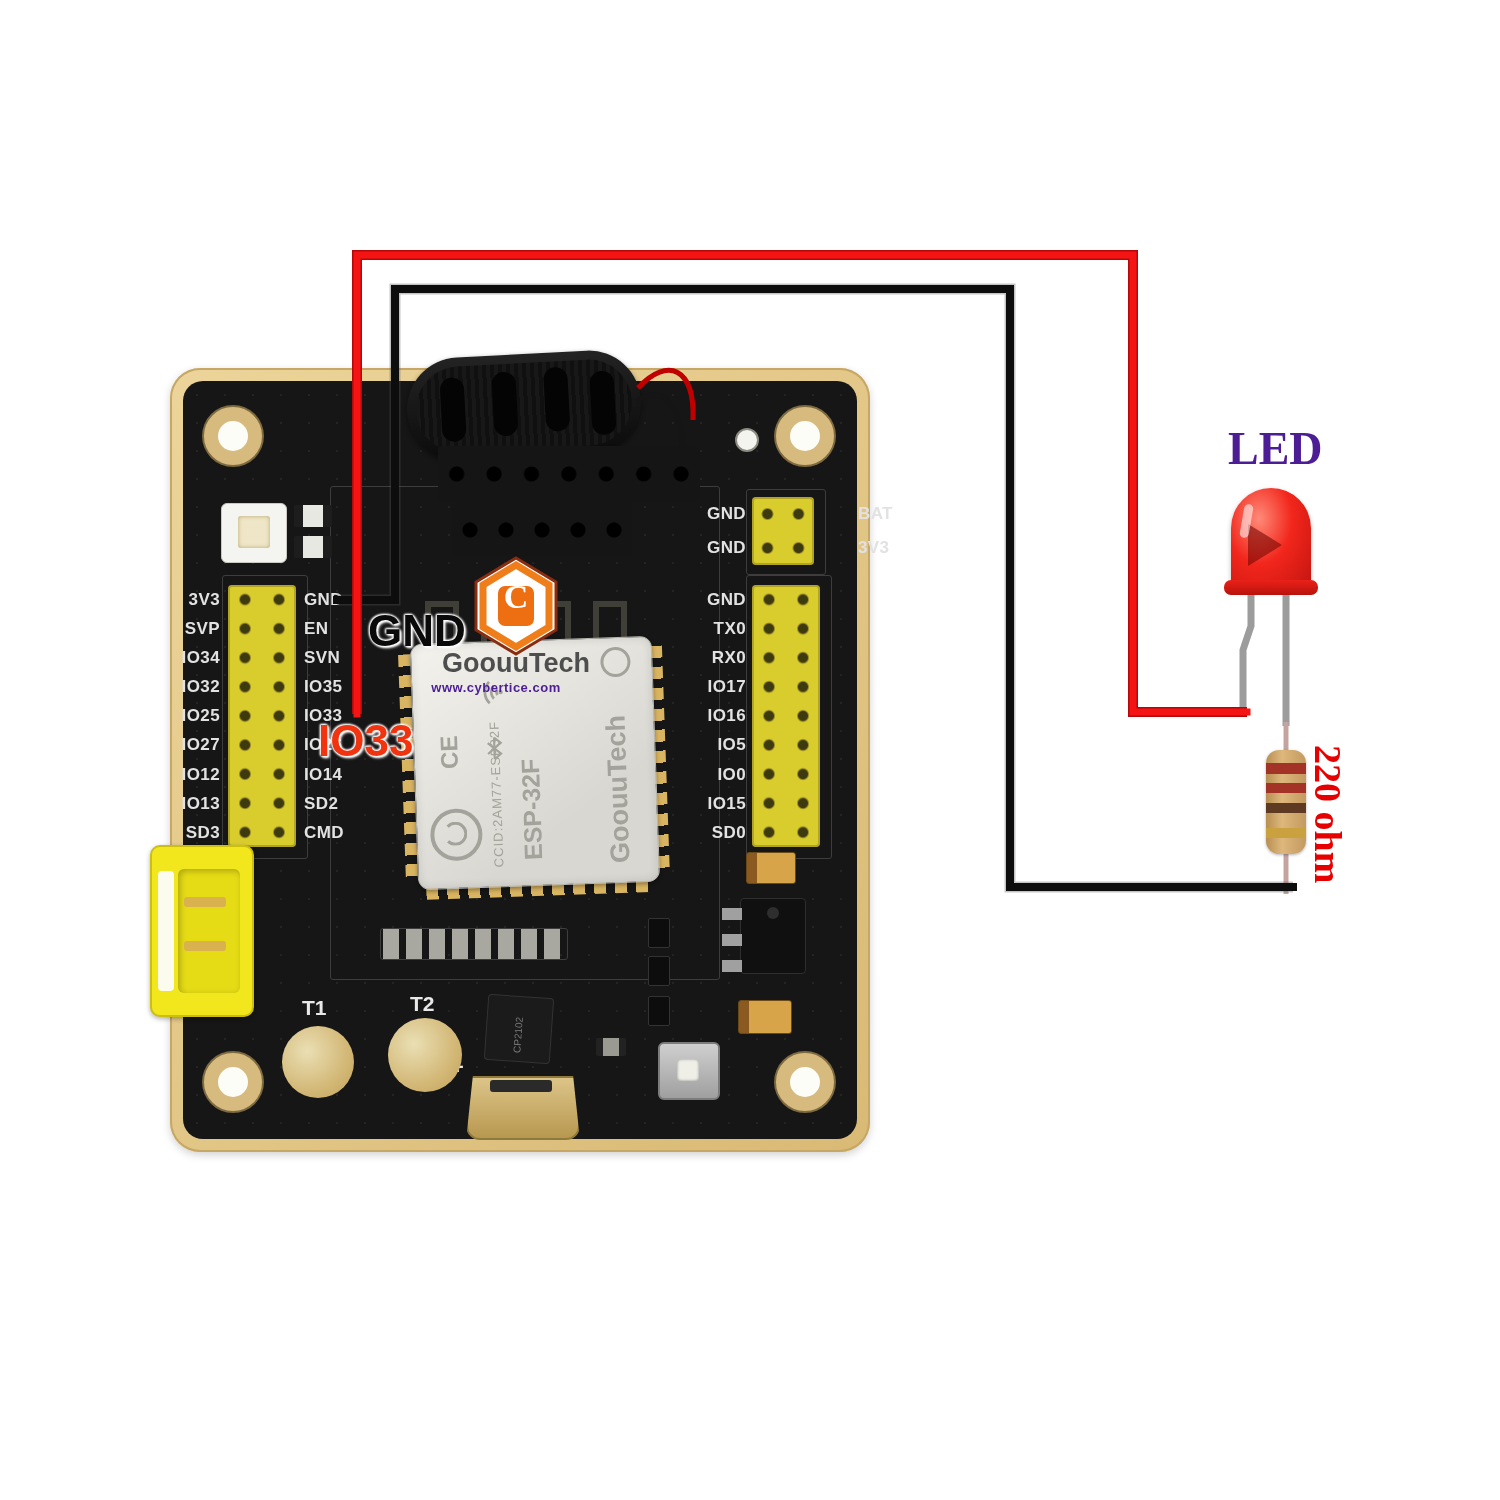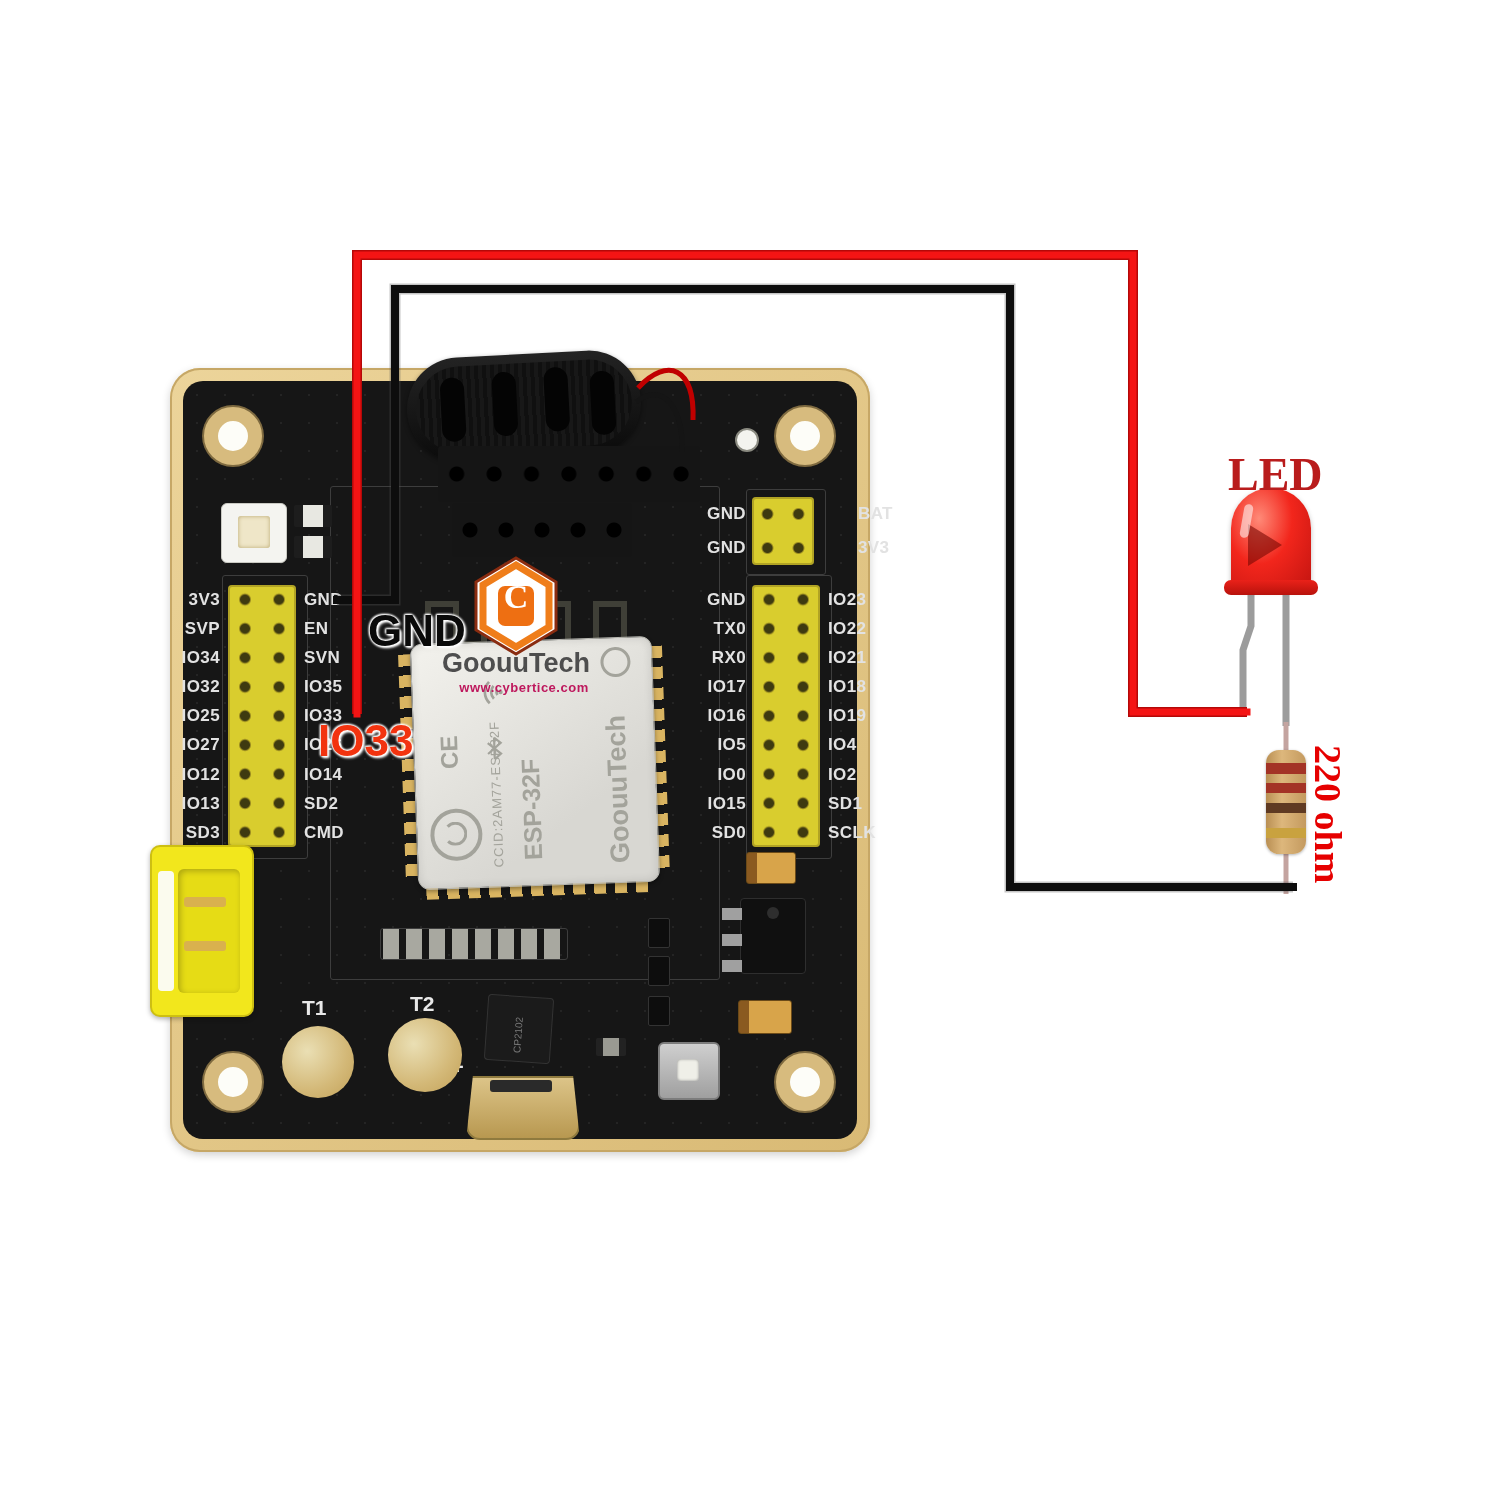--- a/index.html
+++ b/index.html
@@ -105,31 +105,20 @@
     <span>GND</span>
     <span>TX0</span>
     <span>RX0</span>
     <span>IO17</span>
     <span>IO16</span>
     <span>IO5</span>
     <span>IO0</span>
     <span>IO15</span>
     <span>SD0</span>
   </div>
-  <div class="pinlabels lal" style="left:828px;top:585px;width:90px">
-    <span>IO23</span>
-    <span>IO22</span>
-    <span>IO21</span>
-    <span>IO18</span>
-    <span>IO19</span>
-    <span>IO4</span>
-    <span>IO2</span>
-    <span>SD1</span>
-    <span>SCLK</span>
-  </div>
   <div class="pinlabels pw ral" style="left:690px;top:497px;width:56px">
     <span>GND</span>
     <span>GND</span>
   </div>
   <div class="pinlabels pw lal" style="left:858px;top:497px;width:60px">
     <span>BAT</span>
     <span>3V3</span>
   </div>
 
   <svg class="abs" style="left:420px;top:592px" width="236" height="56" viewBox="0 0 236 56">
@@ -169,21 +158,21 @@
 
   <svg class="abs" style="left:470px;top:556px" width="92" height="100" viewBox="0 0 92 100">
     <polygon points="46,2 86,26 86,74 46,98 6,74 6,26" fill="#ffffff" stroke="#8a2c10" stroke-width="3"></polygon>
     <polygon points="46,9 79,29 79,71 46,91 13,71 13,29" fill="none" stroke="#ef7d1a" stroke-width="7"></polygon>
     <rect x="28" y="30" width="36" height="40" rx="7" fill="#ee6f12"></rect>
   </svg>
   <div class="abs" style="left:470px;top:578px;width:92px;text-align:center;color:#fff;
               font:bold 34px 'Liberation Serif',serif">C</div>
   <div class="abs" style="left:426px;top:648px;width:180px;text-align:center;color:#4e4e4e;
               font:bold 27px 'Liberation Sans',sans-serif">GoouuTech</div>
-  <div class="abs" style="left:434px;top:680px;width:180px;text-align:center;color:#be185d;
+  <div class="abs" style="left:406px;top:680px;width:180px;text-align:center;color:#4c1d95;
               font:bold 13px 'Liberation Sans',sans-serif;letter-spacing:.5px">www.cybertice.com</div>
 
   <div class="abs" style="left:150px;top:845px;width:100px;height:168px;border-radius:10px;background:#f2e71c;
               border:2px solid #cdbf12;box-shadow:0 2px 5px rgba(0,0,0,.3)">
     <div class="abs" style="left:6px;top:24px;width:16px;height:120px;background:#fbfbee;border-radius:4px"></div>
     <div class="abs" style="left:26px;top:22px;width:62px;height:124px;background:#e6dc15;border-radius:6px;
                 box-shadow:inset 2px 2px 6px rgba(0,0,0,.25)"></div>
     <div class="abs" style="left:32px;top:50px;width:42px;height:10px;background:#d9b14e;border-radius:3px"></div>
     <div class="abs" style="left:32px;top:94px;width:42px;height:10px;background:#d9b14e;border-radius:3px"></div>
   </div>
@@ -258,21 +247,21 @@
     <div class="band" style="top:78px;height:10px;background:#c9a23f"></div>
   </div>
 
   <svg class="abs" style="left:0;top:0;z-index:5" width="1500" height="1500" viewBox="0 0 1500 1500">
     <polyline points="337,600 395,600 395,289 1010,289 1010,887 1293,887" fill="none" stroke="#555" stroke-width="11" stroke-opacity=".35"></polyline>
     <polyline points="337,600 395,600 395,289 1010,289 1010,887 1293,887" fill="none" stroke="#0d0d0d" stroke-width="8" stroke-linecap="square"></polyline>
     <polyline points="357,714 357,255 1133,255 1133,712 1247,712" fill="none" stroke="#b50808" stroke-width="10"></polyline>
     <polyline points="357,714 357,255 1133,255 1133,712 1247,712" fill="none" stroke="#f41414" stroke-width="7" stroke-linecap="square"></polyline>
   </svg>
 
-  <div class="abs" style="left:1228px;top:448px;z-index:6;color:#b91c1c;
+  <div class="abs" style="left:1228px;top:422px;z-index:6;color:#4c1d95;
               font:bold 46px 'Liberation Serif',serif">LED</div>
   <div class="abs" style="left:1350px;top:745px;z-index:6;color:#e60000;white-space:nowrap;
               font:bold 38px 'Liberation Serif',serif;transform:rotate(90deg);transform-origin:0 0">220 ohm</div>
   <div class="abs halo" style="left:368px;top:606px;z-index:6;color:#0a0a0a;
               font:bold 44px 'Liberation Sans',sans-serif">GND</div>
   <div class="abs halo" style="left:318px;top:716px;z-index:6;color:#f2330f;
               font:bold 44px 'Liberation Sans',sans-serif">IO33</div>
 
 </div>
 

